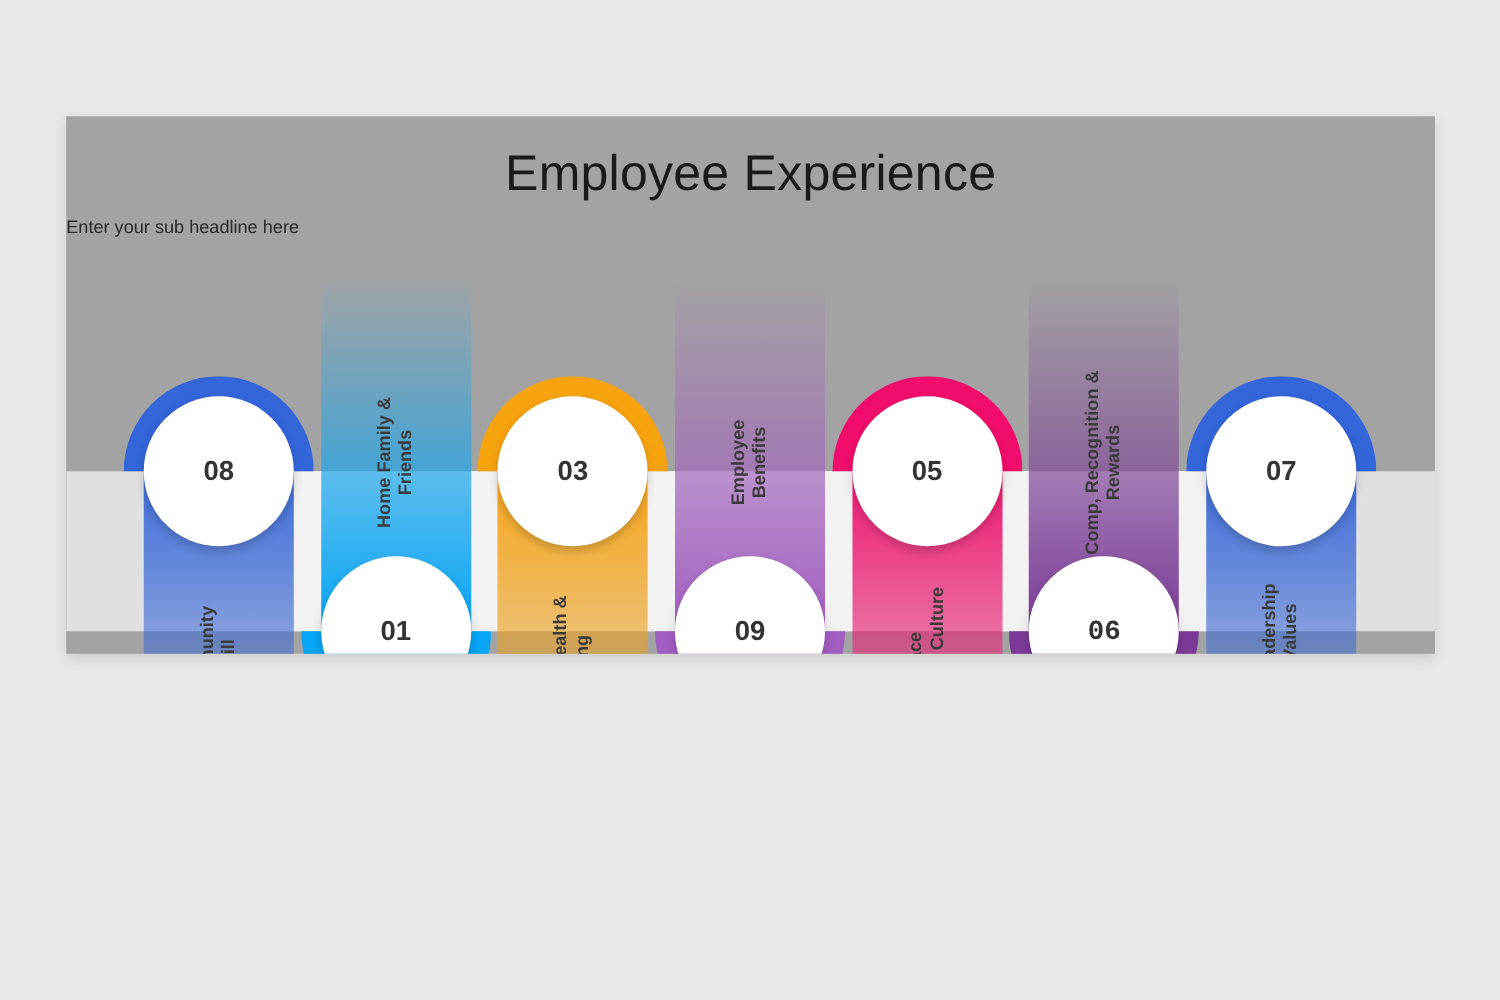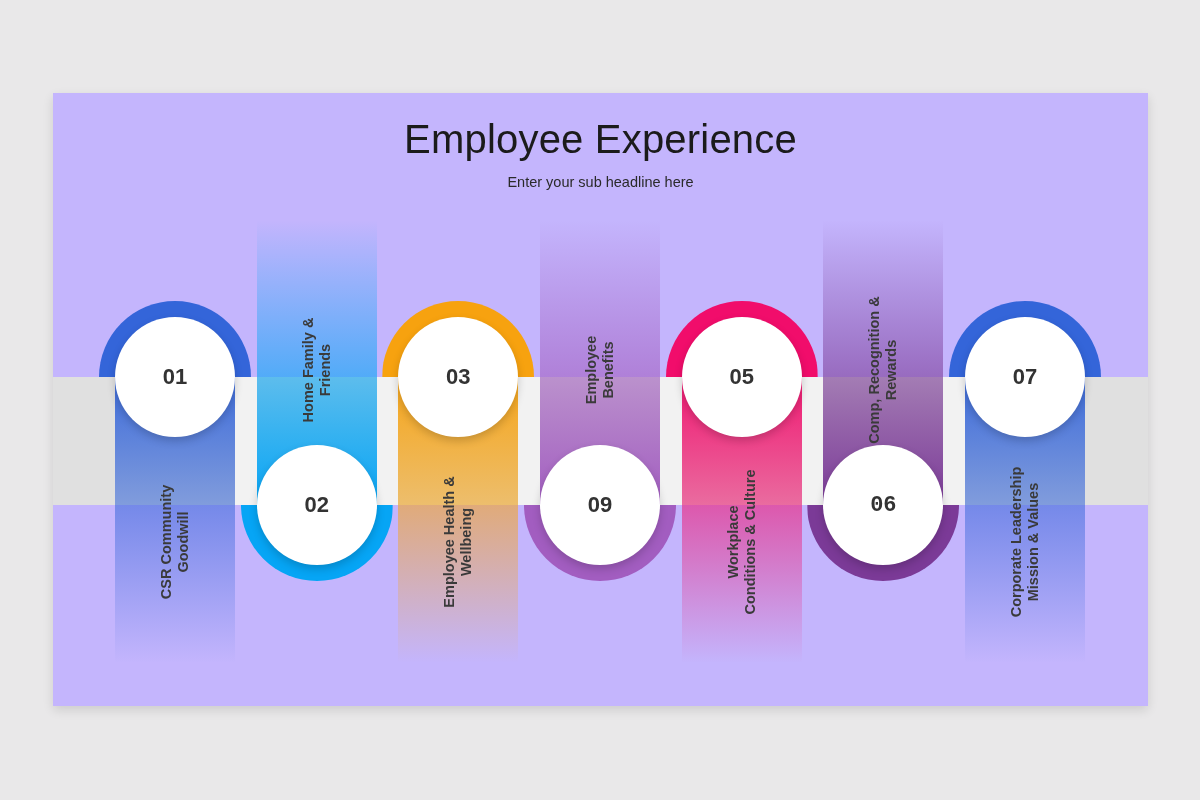--- a/index.html
+++ b/index.html
@@ -3,33 +3,33 @@
 <meta charset="utf-8">
 <style>
   html, body { margin: 0; padding: 0; }
   body {
     width: 1200px; height: 800px; overflow: hidden;
     background: #e9e8e9;
     font-family: "Liberation Sans", "DejaVu Sans", sans-serif;
     position: relative;
   }
   .slide {
-    position: absolute; left: 53px; top: 93px; width: 1095px; height: 613px;
-    background: #c4b5fd;
+    position: absolute; left: 53px; top: 93px; width: 1095px; height: 430px;
+    background: #a3a3a3;
     box-shadow: 0 4px 10px rgba(0,0,0,0.12);
     overflow: hidden;
   }
   .title {
     position: absolute; left: 0; right: 0; top: 24px;
     text-align: center; font-size: 40px; color: #1b1b1b; font-weight: 400;
     letter-spacing: 0.2px;
   }
   .subtitle {
     position: absolute; left: 0; right: 0; top: 81px;
-    text-align: center; font-size: 14.5px; color: #2a2a2a;
+    text-align: left; font-size: 14.5px; color: #2a2a2a;
   }
   .band {
     position: absolute; left: 0; right: 0; top: 284px; height: 128px;
     background: #e0e0e0;
   }
   .band-inner {
     position: absolute; top: 284px; height: 128px; background: #f2f2f2;
   }
   .col {
     position: absolute; width: 120px;
@@ -67,30 +67,30 @@
   <div class="band-inner" style="top: 284px; left: 182px; width: 21.67px;"></div>
     <div class="band-inner" style="top: 284px; left: 323.67px; width: 21.67px;"></div>
     <div class="band-inner" style="top: 284px; left: 465.34px; width: 21.67px;"></div>
     <div class="band-inner" style="top: 284px; left: 607.01px; width: 21.67px;"></div>
     <div class="band-inner" style="top: 284px; left: 748.68px; width: 21.67px;"></div>
     <div class="band-inner" style="top: 284px; left: 890.35px; width: 21.67px;"></div>
     <div id="diagram">
       <div class="col" style="left: 62px; top: 284px; height: 286px; background: linear-gradient(rgba(52, 101, 217, 0.95) 0%, rgba(52, 101, 217, 0.55) 45%, rgba(52, 101, 217, 0) 100%);"></div>
       <div class="arc top" style="left: 46px; top: 208px; background: rgb(52, 101, 217);"></div>
       <div class="circle" style="left: 62px; top: 224px;">
-        <span>01</span>
+        <span>08</span>
       </div>
       <div class="label" style="left: 122px; top: 449px;">
         <span>CSR Community
 Goodwill</span>
       </div>
       <div class="col" style="left: 203.67px; top: 127px; height: 285px; background: linear-gradient(to top, rgb(6, 165, 245) 0%, rgba(6, 165, 245, 0.6) 45%, rgba(6, 165, 245, 0) 100%);"></div>
       <div class="arc bottom" style="left: 187.67px; top: 336px; background: rgb(6, 165, 245);"></div>
       <div class="circle" style="left: 203.67px; top: 352px;">
-        <span>02</span>
+        <span>01</span>
       </div>
       <div class="label" style="left: 263.67px; top: 277px;">
         <span>Home Family &amp;
 Friends</span>
       </div>
       <div class="col" style="left: 345.34px; top: 284px; height: 286px; background: linear-gradient(rgba(247, 162, 15, 0.95) 0%, rgba(247, 162, 15, 0.55) 45%, rgba(247, 162, 15, 0) 100%);"></div>
       <div class="arc top" style="left: 329.34px; top: 208px; background: rgb(247, 162, 15);"></div>
       <div class="circle" style="left: 345.34px; top: 224px;">
         <span>03</span>
       </div>

